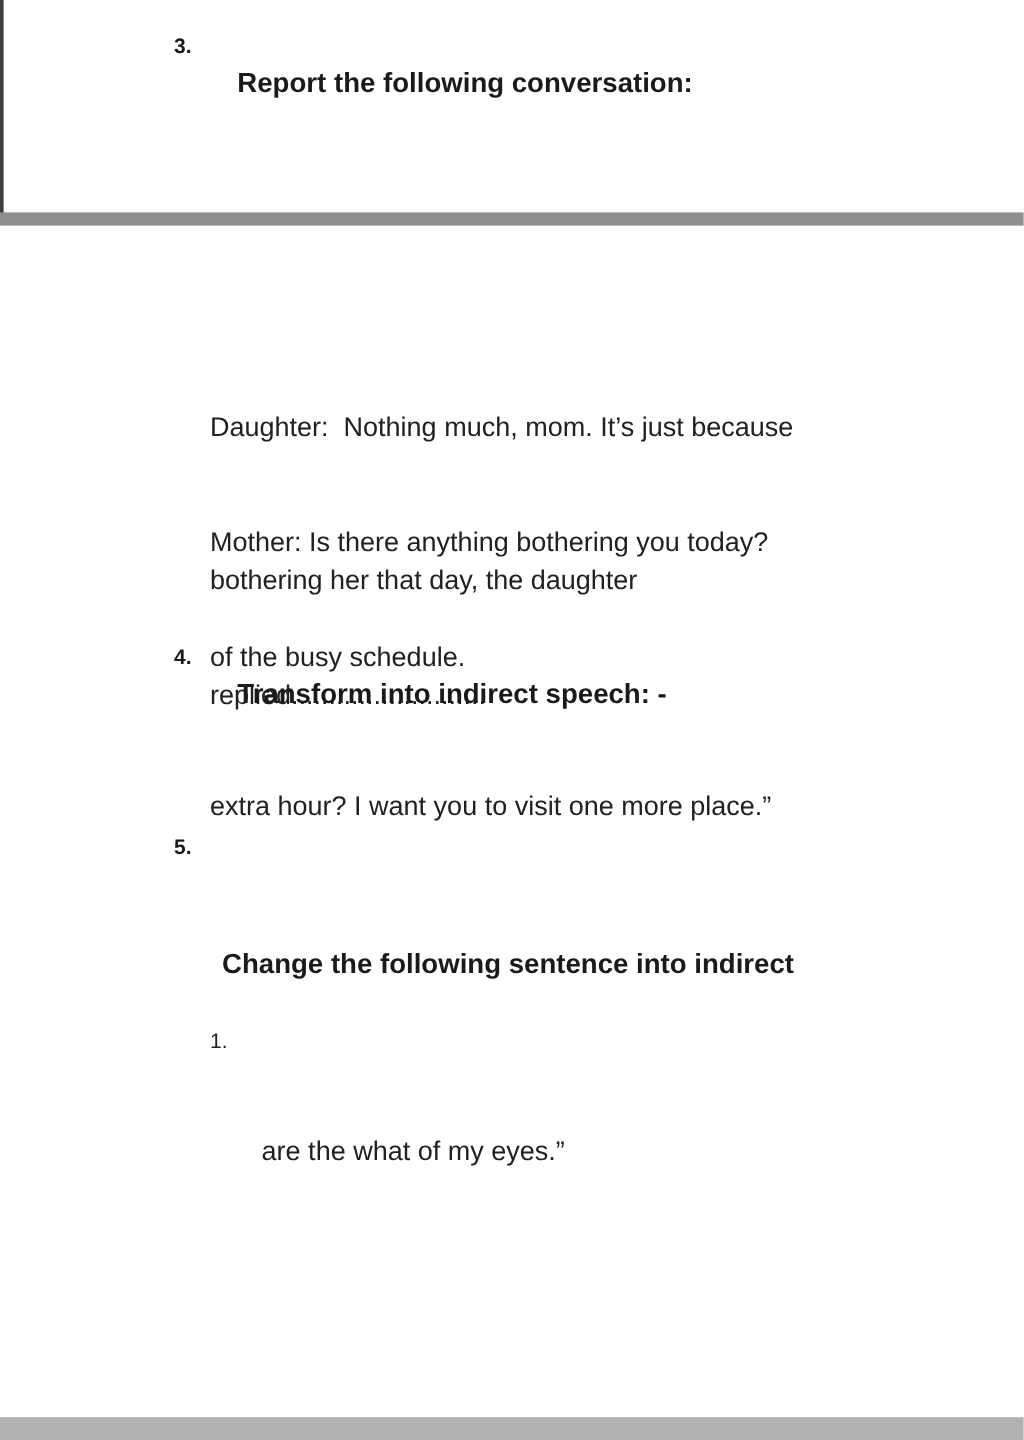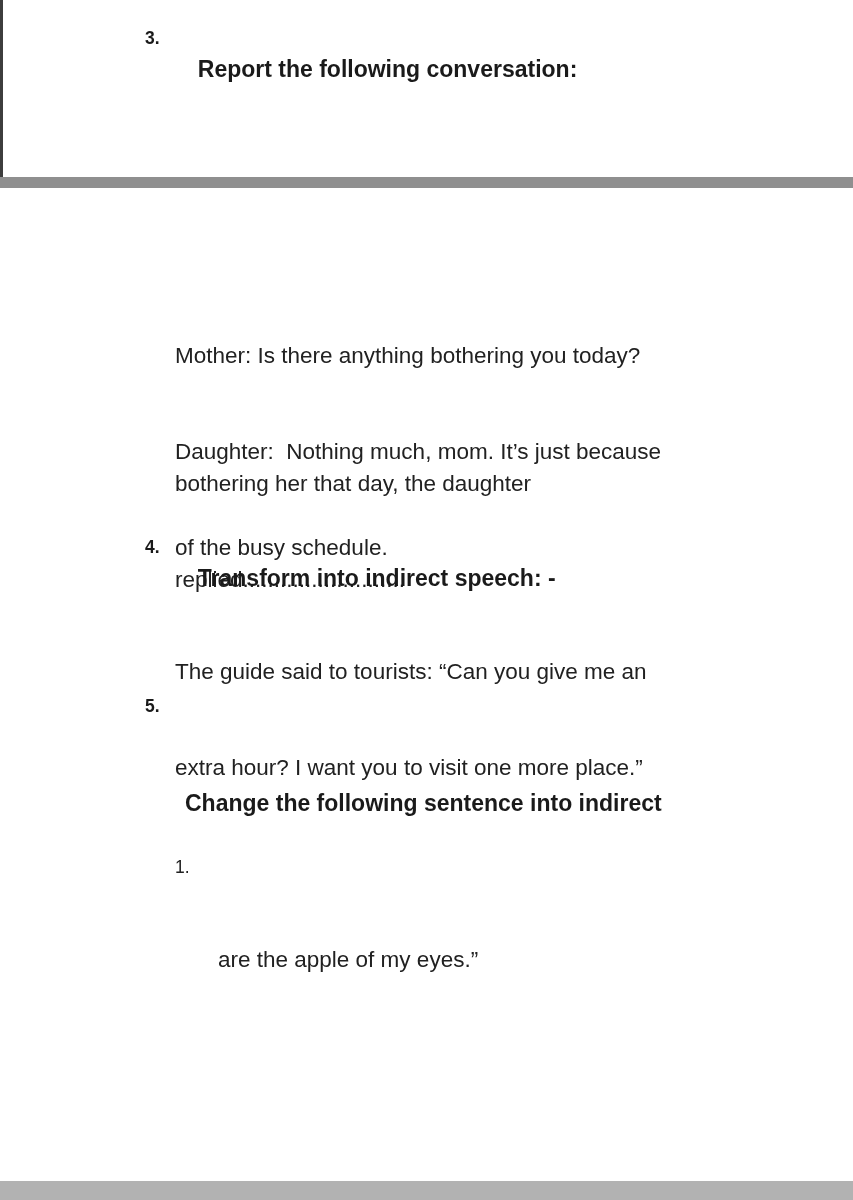--- a/index.html
+++ b/index.html
@@ -82,45 +82,44 @@
 
 <div class="left-edge"></div>
 
 <div class="qh" id="q3">
   <span class="num">3.</span><span class="u">Report the following conversation: </span>
 </div>
 
 <div class="page-divider"></div>
 
 <div class="para" id="conversation">
+  <div class="line">Daughter:  Nothing much, mom. It’s just because</div>
   <div class="line">Mother: Is there anything bothering you today?</div>
-  <div class="line">Daughter:  Nothing much, mom. It’s just because</div>
   <div class="line">of the busy schedule.</div>
 </div>
 
 <div class="para" id="response">
   <div class="line">bothering her that day, the daughter</div>
   <div class="line">replied..........................</div>
 </div>
 
 <div class="qh" id="q4">
   <span class="num">4.</span><span class="u">Transform into indirect speech</span><span>: -</span>
 </div>
 
 <div class="para" id="q4-body">
-  <div class="line">The guide said to tourists: “Can you give me an</div>
   <div class="line">extra hour? I want you to visit one more place.”</div>
 </div>
 
 <div class="qh" id="q5">
   <span class="num">5.</span>
   <div class="line1"><span class="u">Change the following sentence into indirect </span></div>
 </div>
 
 <div class="para" id="q5-list">
   <div class="sub-item">
     <span class="snum">1.</span>
-    <div class="line">are the apple of my eyes.”</div>
+    <div class="line">are the what of my eyes.”</div>
   </div>
   
 </div>
 
 <div class="bottom-bar"></div>
 
 </body></html>

